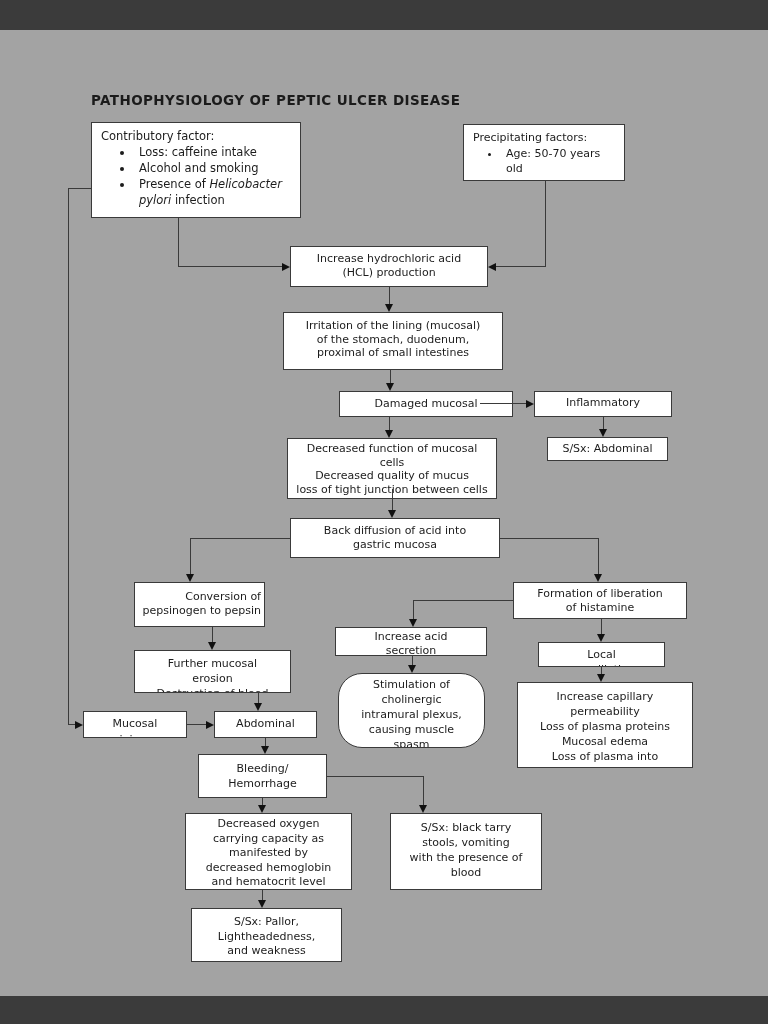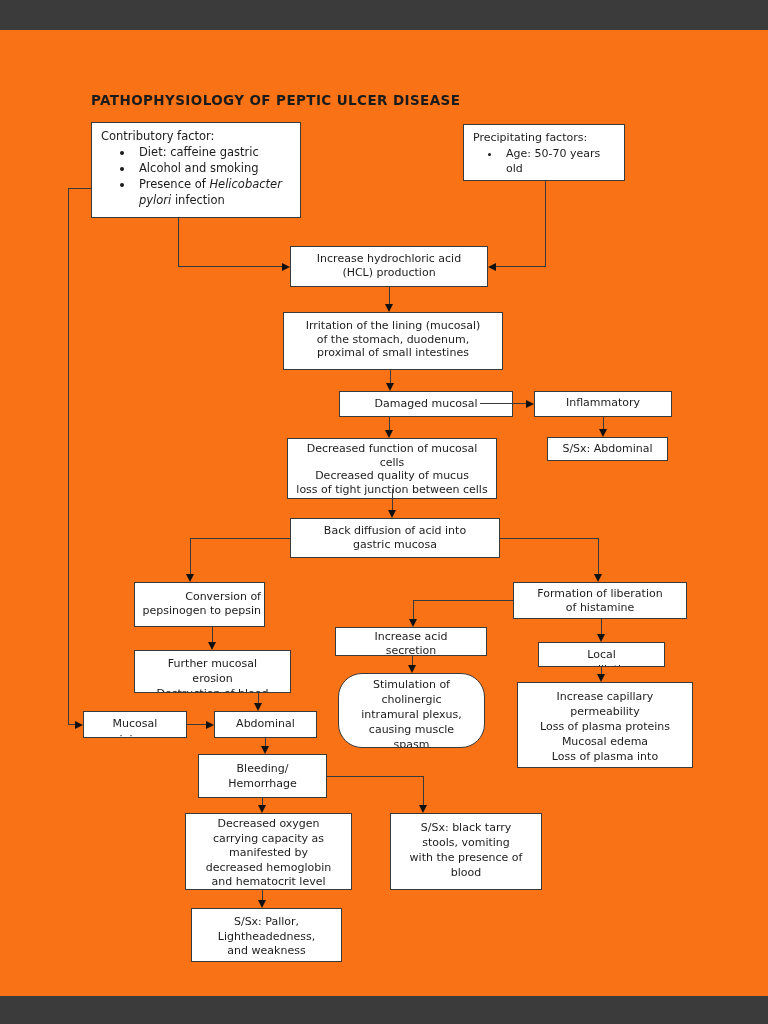--- a/index.html
+++ b/index.html
@@ -1,16 +1,16 @@
 <!DOCTYPE html>
 <html><head>
 <meta charset="utf-8">
 <style>
   html,body{margin:0;padding:0;background:#fff;}
-  #screen{position:relative;width:768px;height:1024px;background:#f97316;overflow:hidden;
+  #screen{position:relative;width:768px;height:1024px;background:#a3a3a3;overflow:hidden;
           font-family:"DejaVu Sans","Liberation Sans",sans-serif;color:#1c1c1c;}
   .bar{position:absolute;left:0;width:768px;background:#3b3b3b;}
   #bar-top{top:0;height:30px;}
   #bar-bottom{top:996px;height:28px;}
   .title{position:absolute;left:91px;top:92px;font-size:13.5px;font-weight:bold;
          letter-spacing:.4px;color:#1b1b1b;white-space:nowrap;}
   .box{position:absolute;box-sizing:border-box;border:1.4px solid #3a3a3a;background:#fff;
        font-size:11px;line-height:13.5px;text-align:center;white-space:pre-line;
        overflow:hidden;padding:3px 3px;}
   .list{text-align:left;white-space:normal;padding:5px 9px 3px 9px;}
@@ -28,21 +28,21 @@
 
 <div id="screen">
   <div id="bar-top" class="bar"></div>
   <div id="bar-bottom" class="bar"></div>
 
   <div class="title">PATHOPHYSIOLOGY OF PEPTIC ULCER DISEASE</div>
 
   <div class="box list" style="left:91px;top:122px;width:210px;height:96px;font-size:11.5px;">
     <span class="hd">Contributory factor:</span>
     <ul>
-      <li>Diet: caffeine gastric</li>
+      <li>Loss: caffeine intake</li>
       <li>Alcohol and smoking</li>
       <li><span>Presence of </span><em>Helicobacter pylori</em><span> infection</span></li>
     </ul>
   </div>
 
   <div class="box list" style="left:463px;top:124px;width:162px;height:57px;">
     <span class="hd" style="line-height:15.5px;">Precipitating factors:</span>
     <ul style="padding-left:28px;">
       <li style="line-height:15.5px;">Age: 50-70 years old</li>
       <li style="line-height:15.5px;">Gender: male</li>

